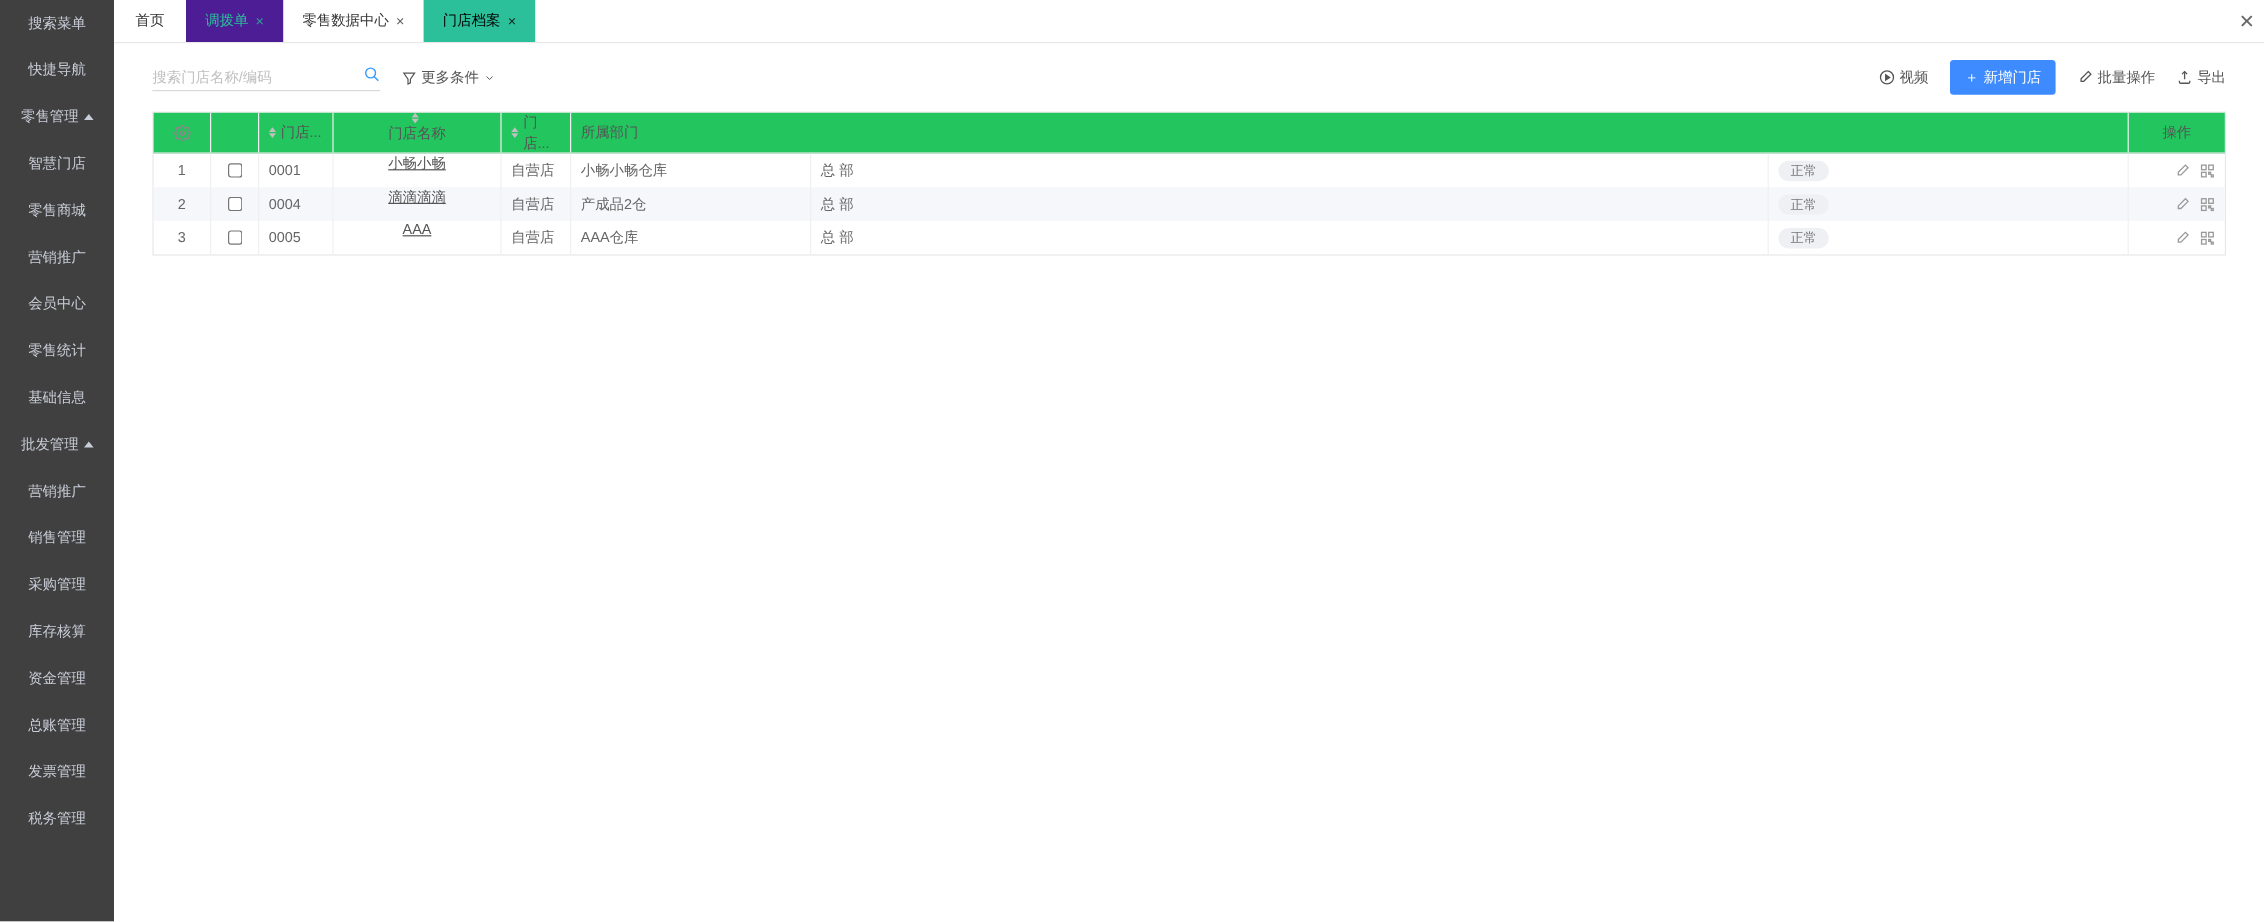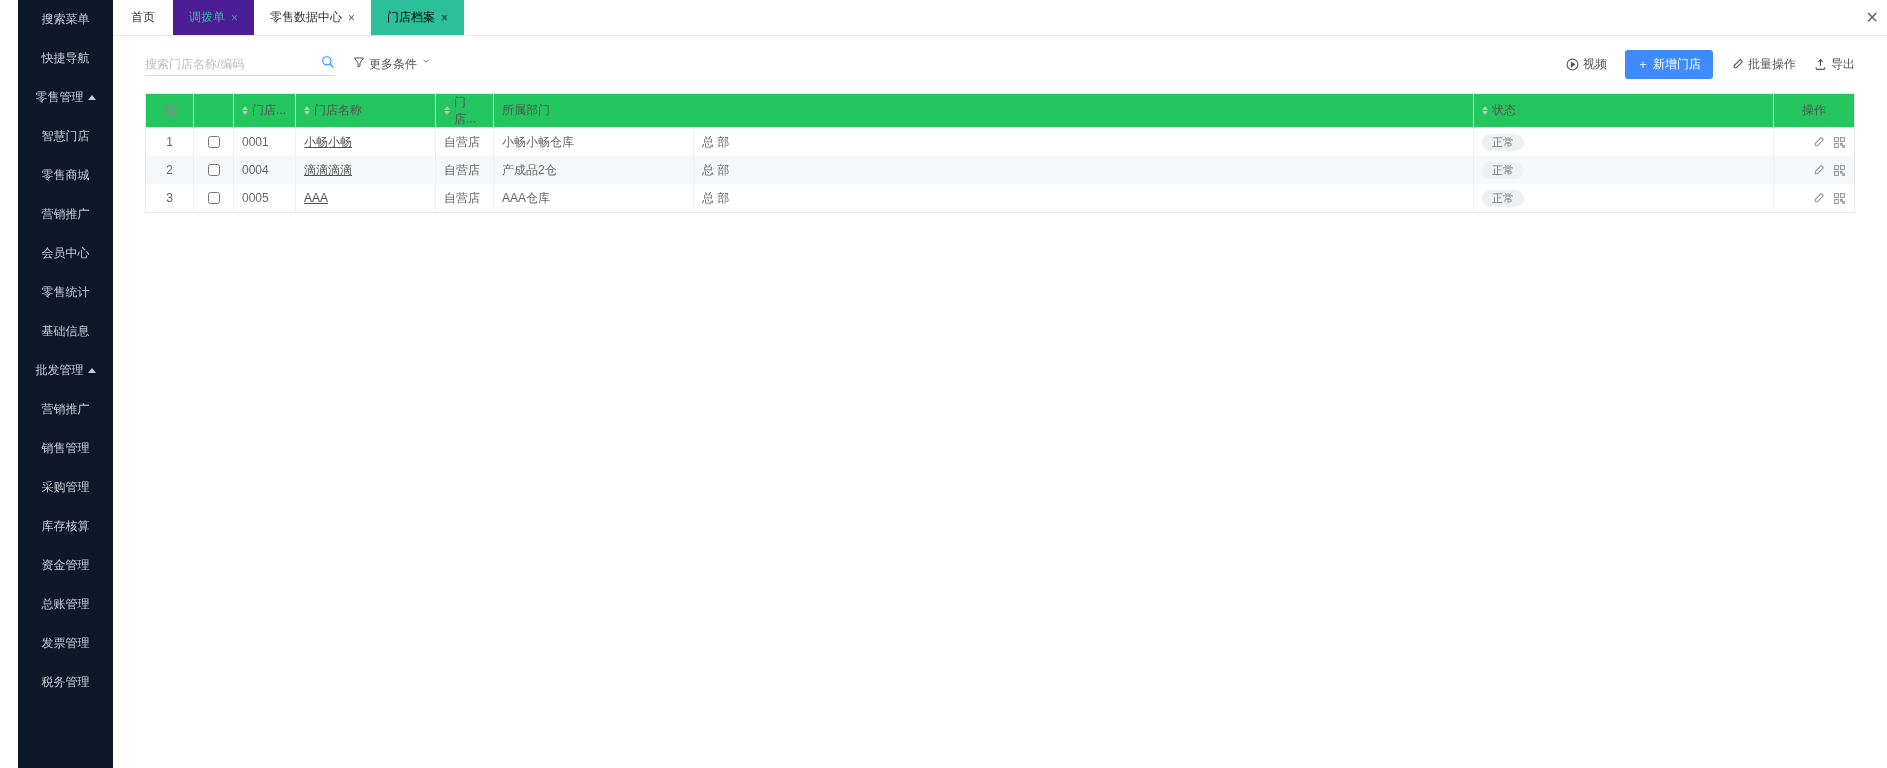--- a/index.html
+++ b/index.html
@@ -1,20 +1,20 @@
 <!DOCTYPE html>
 <html><head>
 <meta charset="utf-8">
 <style>
 * { box-sizing: border-box; margin: 0; padding: 0; }
 body { font-family: "Microsoft YaHei", Arial, sans-serif; font-size: 12px; color: #333; background: #fff; }
 .app { display: flex; height: 768px; width: 1887px; overflow: hidden; position: relative; }
 
 
-.sidebar { width: 95px; background: #0f172a; color: #c9cdd8; flex-shrink: 0; display: flex; flex-direction: column; overflow: hidden; margin-left: 18px; }
+.sidebar { width: 95px; background: #404040; color: #c9cdd8; flex-shrink: 0; display: flex; flex-direction: column; overflow: hidden; }
 .side-item { padding: 11px 0; text-align: center; cursor: pointer; font-size: 12px; }
 .side-item.section { display: flex; justify-content: center; align-items: center; gap: 4px; }
 .caret-up { width: 0; height: 0; border-left: 4px solid transparent; border-right: 4px solid transparent; border-bottom: 5px solid #c9cdd8; display: inline-block; }
 
 
 .main { flex: 1; display: flex; flex-direction: column; position: relative; }
 
 
 .tabs { height: 36px; display: flex; align-items: stretch; border-bottom: 1px solid #e8e8e8; }
 .tab { padding: 0 16px; display: flex; align-items: center; gap: 6px; font-size: 12px; cursor: pointer; }
@@ -23,35 +23,35 @@
 .tab.teal { background: #2bbf9a; color: #000000; }
 .tab .x { font-size: 12px; opacity: .8; }
 .global-close { position: absolute; right: 8px; top: 8px; font-size: 16px; color: #666; cursor: pointer; }
 
 
 .toolbar { display: flex; align-items: center; padding: 14px 32px; gap: 18px; }
 .search-wrap { position: relative; width: 190px; }
 .search-input { width: 100%; border: none; border-bottom: 1px solid #d9d9d9; padding: 4px 22px 4px 0; font-size: 12px; outline: none; }
 .search-input::placeholder { color: #bfbfbf; }
 .search-btn { position: absolute; right: 0; top: 2px; color: #3399ff; cursor: pointer; }
-.filter { display: flex; align-items: flex-start; gap: 4px; color: #555; cursor: pointer; }
+.filter { display: flex; align-items: center; gap: 4px; color: #555; cursor: pointer; }
 .spacer { flex: 1; }
 .tool-link { display: flex; align-items: center; gap: 4px; color: #555; cursor: pointer; }
 .btn-primary { background: #3d8bff; color: #fff; border-radius: 3px; padding: 6px 12px; display: flex; align-items: center; gap: 4px; cursor: pointer; }
 
 
 .table-wrap { margin: 0 32px; border: 1px solid #e8e8e8; }
 .thead { display: flex; background: #22c55e; border-bottom: 1px solid #e8e8e8; height: 34px; align-items: stretch; }
 .th, .td { display: flex; align-items: center; padding: 0 8px; border-right: 1px solid #f0f0f0; font-size: 12px; color: #555; }
 .th { font-weight: normal; }
 .th:last-child, .td:last-child { border-right: none; }
 .col-gear { width: 48px; justify-content: center; }
 .col-check { width: 40px; justify-content: center; }
 .col-code { width: 62px; }
-.col-name { width: 140px; }
+.col-name { width: 140px; flex-direction: column; }
 .col-type { width: 58px; }
 .col-warehouse { width: 200px; }
 .col-dept { flex: 1; min-width: 200px; align-items: center; }
 .col-status { width: 300px; }
 .col-actions { width: 80px; justify-content: flex-end; gap: 8px; }
 .row { display: flex; height: 28px; align-items: stretch; }
 .row:nth-child(even) { background: #f5f7fa; }
 .row .td { color: #666; }
 .sort { display: inline-flex; flex-direction: column; margin-right: 4px; line-height: 0; }
 .sort .up, .sort .dn { width: 0; height: 0; border-left: 3px solid transparent; border-right: 3px solid transparent; }
@@ -191,27 +191,20 @@
         <div class="th col-type">
             <span class="sort">
               <span class="up"></span>
               <span class="dn"></span>
             </span>
             <span>门店...</span>
           </div>
         <div class="th col-dept">
             <span>所属部门</span>
           </div>
-        <div class="th col-status">
-            <span class="sort">
-              <span class="up"></span>
-              <span class="dn"></span>
-            </span>
-            <span>状态</span>
-          </div>
         <div class="th col-actions" style="justify-content:center;">
             <span>操作</span>
           </div>
       </div>
 
       <div id="tbody">
           <div class="row">
             <div class="td col-gear" style="justify-content:center;">1</div>
             <div class="td col-check">
               <input type="checkbox" class="chk" style="">

